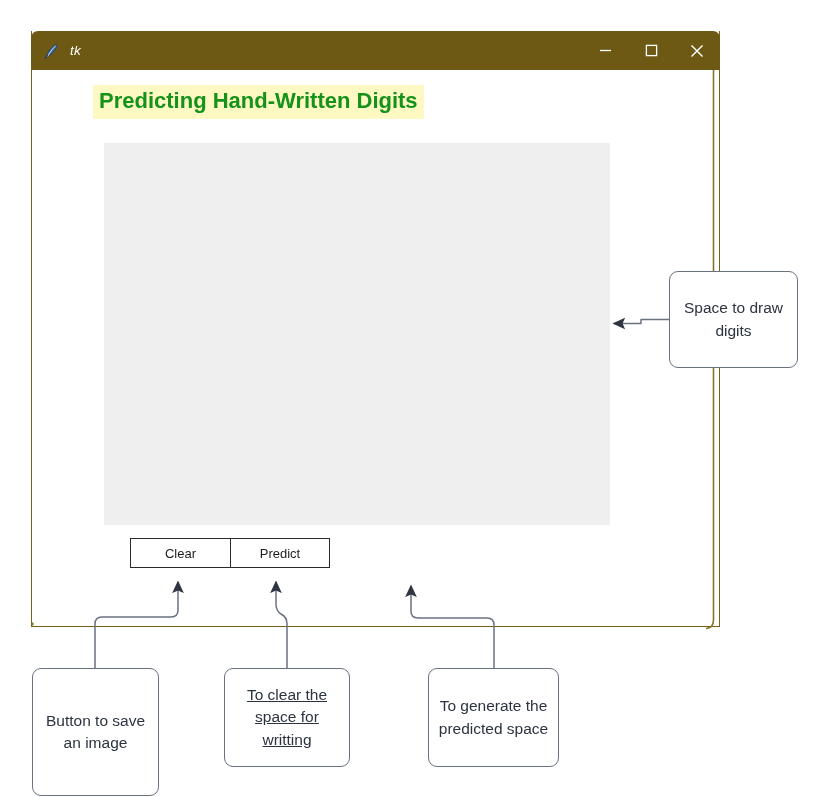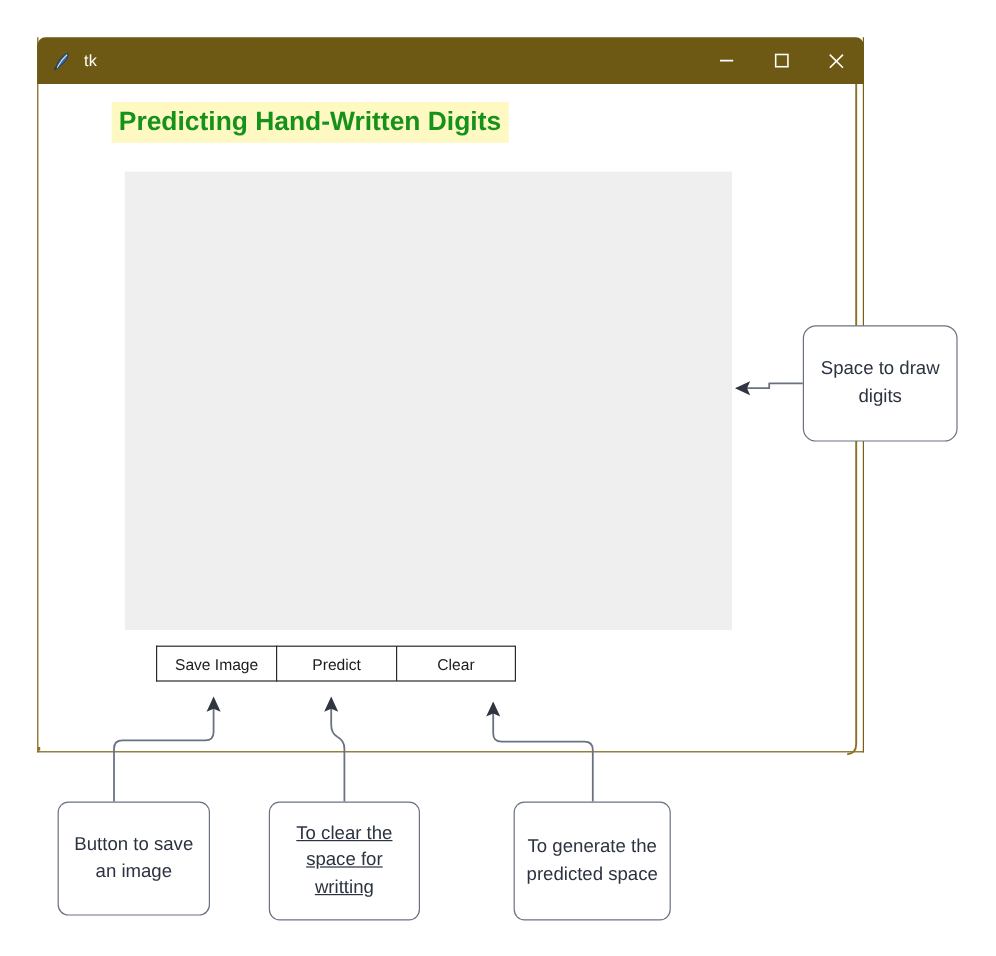--- a/index.html
+++ b/index.html
@@ -26,20 +26,21 @@
   .tk-titlebar{
     position:absolute;
     left:31px; top:31px;
     width:689px; height:39px;
     background:#6d5914;
     border-top-left-radius:7px;
     border-top-right-radius:7px;
     box-sizing:border-box;
     display:flex;
     align-items:center;
+    font-style:italic;
   }
   .tk-icon{
     width:18px;height:18px;margin-left:12px;margin-right:9px;
     display:flex;align-items:center;justify-content:center;
     flex:none;
   }
   .tk-title-text{
     color:#ffffff;
     font-size:13.5px;
     letter-spacing:.2px;
@@ -102,22 +103,22 @@
     box-sizing:border-box;
     display:flex;
     align-items:center;
     justify-content:center;
     text-align:center;
     color:#2c3340;
     font-size:15.5px;
     line-height:1.43;
     padding:6px 8px;
   }
-  .co-space { left:669px; top:271px; width:129px; height:97px;border-radius:11px; }
-  .co-save  { left:32px;  top:668px; width:127px; height:95px;margin-left:16px; }
+  .co-space { left:669px; top:271px; width:129px; height:97px; }
+  .co-save  { left:32px;  top:668px; width:127px; height:128px; }
   .co-clear { left:224px; top:668px; width:126px; height:99px;text-decoration:underline; }
   .co-pred  { left:428px; top:668px; width:131px; height:99px; }
 
   
   #wires{
     position:absolute; left:0; top:0;
     width:830px; height:797px;
     pointer-events:none;
   }
 </style>
@@ -155,23 +156,22 @@
         </svg>
       </span>
     </span>
   </div>
 
   <div class="app-title">Predicting Hand-Written Digits</div>
 
   <div class="draw-canvas"></div>
 
   <div class="btn-row">
-    <div class="tkbtn w1">Save Image</div>
+    <div class="tkbtn w2">Clear</div>
     <div class="tkbtn w3">Predict</div>
-    <div class="tkbtn w2">Clear</div>
   </div>
 
   <svg id="wires">
     <defs>
       <marker id="ah" markerWidth="9" markerHeight="9" refX="7.4" refY="4.5" orient="auto">
         <path d="M0,0.6 L8.4,4.5 L0,8.4 L1.7,4.5 Z" fill="#2f3642"></path>
       </marker>
     </defs>
 
     <path d="M713.5,70 L713.5,620 Q713.5,628 706,628.5" stroke="#8a7324" stroke-width="1.6" fill="none"></path>

